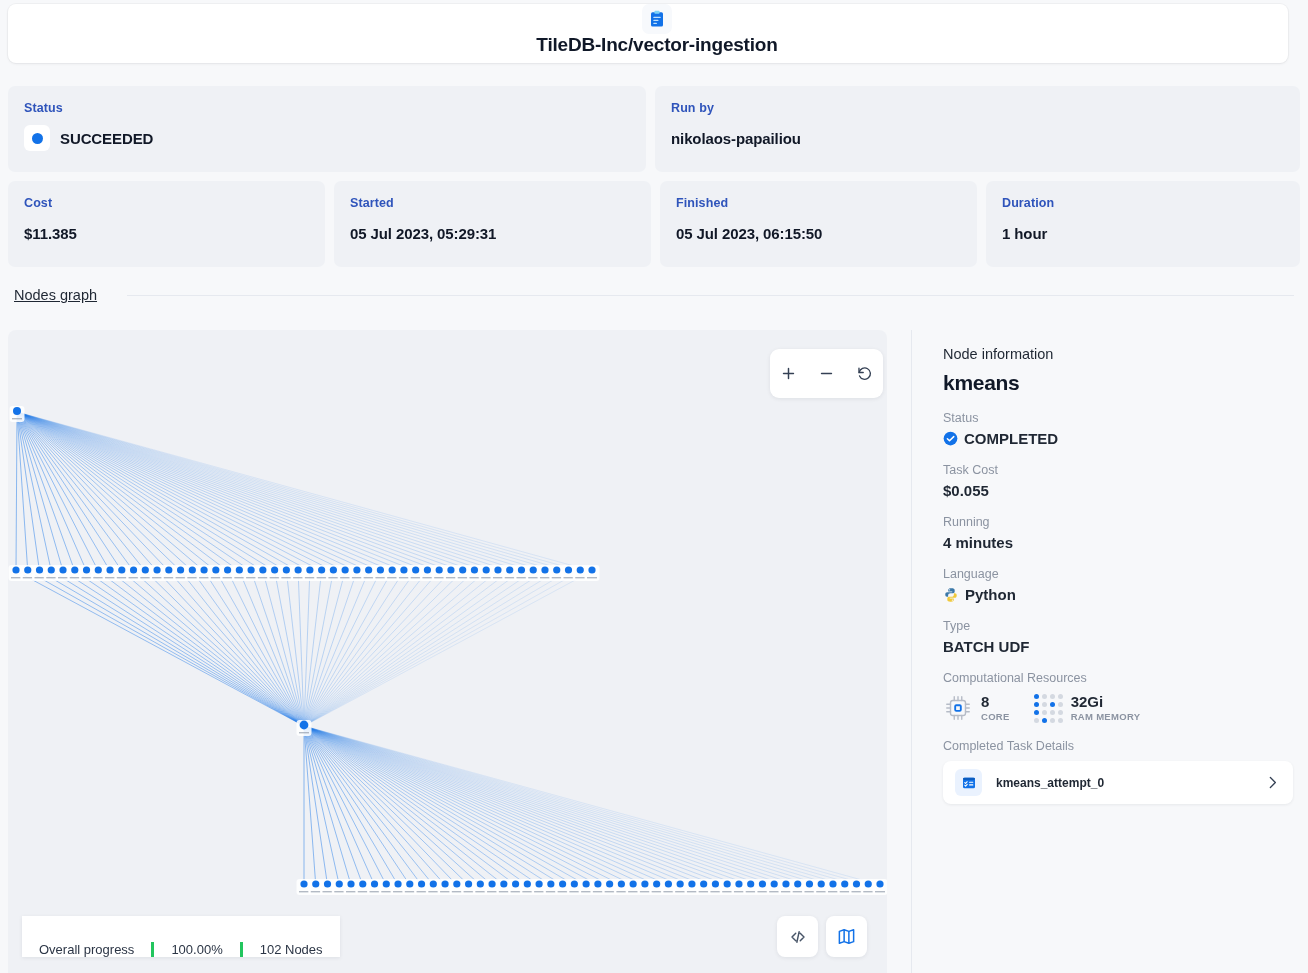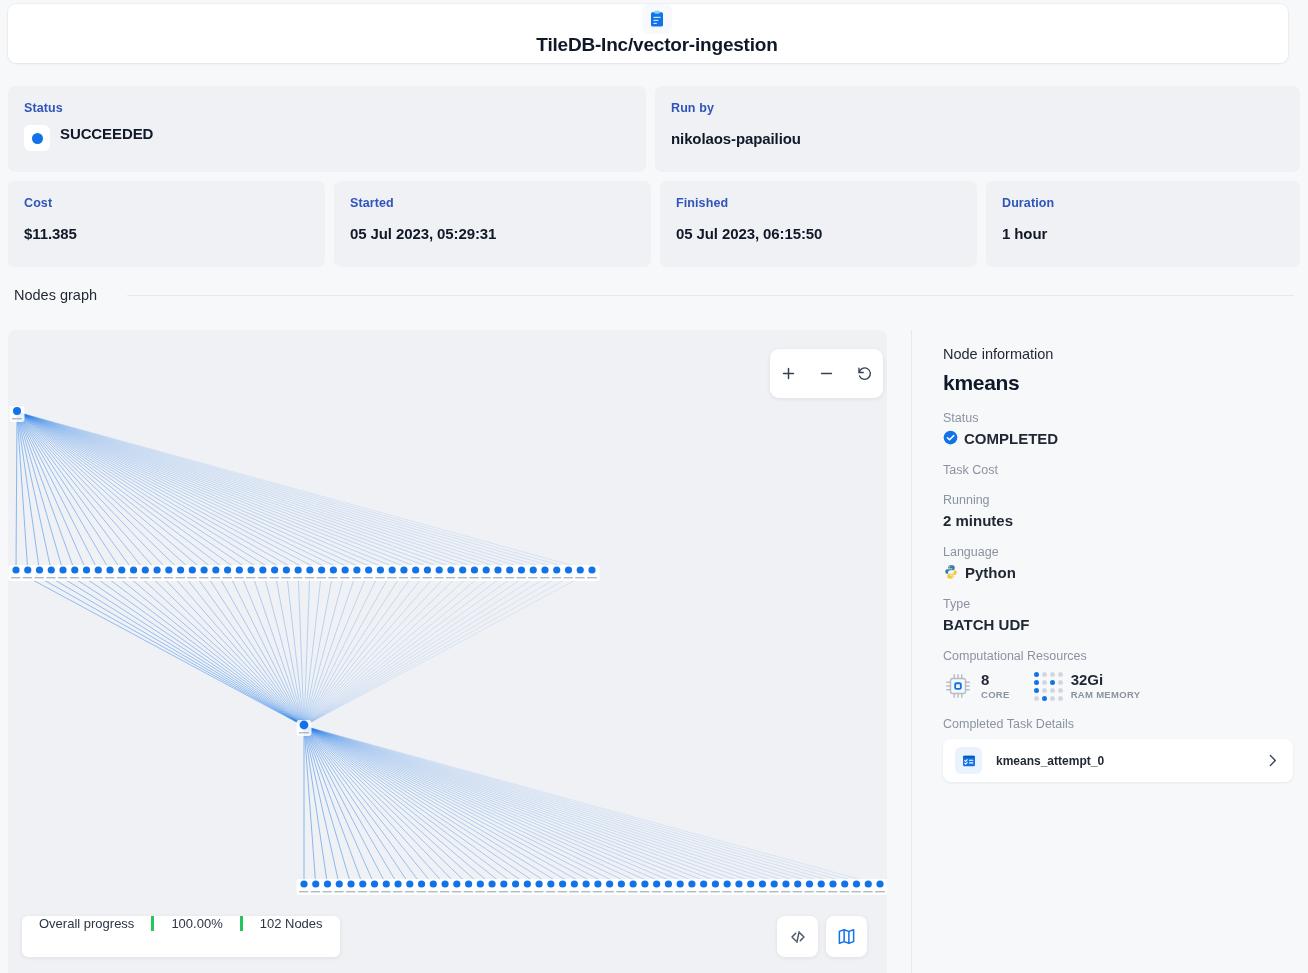--- a/index.html
+++ b/index.html
@@ -26,37 +26,37 @@
 
   
   .cards { position: absolute; left: 8px; top: 86px; width: 1292px; }
   .card-row { display: flex; gap: 9px; margin-bottom: 9px; }
   .card {
     background: #eff1f5; border-radius: 7px; height: 86px;
     padding: 15px 0 0 16px; position: relative;
   }
   .card-label { font-size: 12.5px; font-weight: bold; color: #2f54bb; letter-spacing: .1px; }
   .card-value { font-size: 15px; font-weight: bold; color: #111827; margin-top: 15px; letter-spacing: -.1px; }
-  .card-value.with-dot { display: flex; gap: 10px; margin-top: 10px; }
+  .card-value.with-dot { display: flex; align-items: center; gap: 10px; margin-top: 10px; }
   .dot-chip {
     width: 26px; height: 26px; border-radius: 6px; background: #fff;
     display: flex; align-items: center; justify-content: center; flex: none;
   }
   .dot { width: 11px; height: 11px; border-radius: 50%; background: #1272e8; }
   .c-status { width: 638px; }
   .c-runby  { flex: 1; }
   .c-cost   { width: 317px; }
   .c-started{ width: 317px; }
   .c-finished{ width: 317px; }
   .c-duration{ flex: 1; }
 
   
   .section-head {
     position: absolute; left: 14px; top: 287px; width: 1280px;
-    display: flex; align-items: center; gap: 30px;
+    display: flex; align-items: center; gap: 30px; text-decoration: underline;
   }
   .section-head .t { font-size: 14.5px; color: #1f2733; white-space: nowrap; }
   .section-head .rule { flex: 1; height: 1px; background: #e6e9ef; }
 
   
   .graph-panel {
     position: absolute; left: 8px; top: 330px; width: 879px; height: 643px;
     background: #eff1f5; border-radius: 8px 8px 0 0; overflow: hidden;
   }
   .graph-svg { position: absolute; left: 0; top: 0; }
@@ -66,21 +66,21 @@
     background: #fff; border-radius: 9px; display: flex; align-items: center;
     box-shadow: 0 1px 4px rgba(16,24,40,.08);
   }
   .zoom-btn {
     flex: 1; height: 100%; display: flex; align-items: center; justify-content: center;
     color: #344054; background: none; border: none; cursor: pointer;
   }
 
   .progress-bar {
     position: absolute; left: 14px; bottom: 16px; height: 41px;
-    background: #fff; border-radius: 6px; display: flex; align-items: flex-start;
+    background: #fff; border-radius: 0; display: flex; align-items: flex-end;
     box-shadow: 0 1px 4px rgba(16,24,40,.08); overflow: hidden;
   }
   .progress-cell {
     display: flex; align-items: center; justify-content: center;
     padding: 0 17px; font-size: 13px; color: #2b3545; white-space: nowrap;
   }
   .progress-cell + .progress-cell { border-left: 3px solid #22c55e; }
 
   .graph-actions { position: absolute; right: 20px; bottom: 16px; display: flex; gap: 8px; }
   .act-btn {
@@ -90,21 +90,21 @@
   }
 
   
   .v-divider { position: absolute; left: 911px; top: 330px; width: 1px; height: 643px; background: #e6e9ef; }
 
   .info { position: absolute; left: 943px; top: 335px; width: 350px; }
   .info-head { font-size: 14.5px; color: #1f2733; margin-top: 11px; }
   .info-name { font-size: 21px; font-weight: bold; color: #101828; margin-top: 9px; letter-spacing: -.3px; }
   .field { margin-top: 16px; }
   .field-label { font-size: 12.5px; color: #8b93a1; }
-  .field-value { font-size: 15px; font-weight: bold; color: #1f2733; margin-top: 5px; display: flex; gap: 6px; }
+  .field-value { font-size: 15px; font-weight: bold; color: #1f2733; margin-top: 5px; display: flex; align-items: center; gap: 6px; }
 
   .res-row { display: flex; align-items: center; gap: 10px; margin-top: 8px; }
   .res-item { display: flex; align-items: center; gap: 8px; }
   .res-num { font-size: 15px; font-weight: bold; color: #1f2733; line-height: 1.05; }
   .res-unit { font-size: 9.5px; font-weight: bold; color: #8b93a1; letter-spacing: .3px; margin-top: 2px; }
   .ram-grid { display: grid; grid-template-columns: repeat(4, 5px); gap: 3px; }
   .ram-grid i { width: 5px; height: 5px; border-radius: 50%; background: #d4d9e1; display: block; }
   .ram-grid i.on { background: #1272e8; }
 
   .task-row {
@@ -691,25 +691,26 @@
           <circle cx="12" cy="12" r="11" fill="#1272e8"></circle>
           <path d="M7 12.3l3.4 3.4L17.2 9" fill="none" stroke="#fff" stroke-width="2.4" stroke-linecap="round" stroke-linejoin="round"></path>
         </svg>
       </span>
       <span>COMPLETED</span>
     </div>
   </div>
 
   <div class="field">
     <div class="field-label">Task Cost</div>
+    <div class="field-value">$0.055</div>
   </div>
 
   <div class="field">
     <div class="field-label">Running</div>
-    <div class="field-value">2 minutes</div>
+    <div class="field-value">4 minutes</div>
   </div>
 
   <div class="field">
     <div class="field-label">Language</div>
     <div class="field-value">
       <span style="display:flex">
         <svg width="16" height="16" viewBox="0 0 24 24">
           <path d="M11.9 2c-2.4 0-4 .9-4 2.6v2.2h6v1H6.3C4.6 7.8 3.4 9 3.4 11.3c0 2.1 1 3.4 2.7 3.4h1.6v-2.3c0-1.8 1.5-3.1 3.4-3.1h3.8c1.5 0 2.6-1.1 2.6-2.5V4.6C17.5 2.9 15.6 2 13.2 2zm-2 1.4c.5 0 .9.4.9.9s-.4.9-.9.9-.9-.4-.9-.9.4-.9.9-.9z" fill="#3b78a8"></path>
           <path d="M12.1 22c2.4 0 4-.9 4-2.6v-2.2h-6v-1h7.6c1.7 0 2.9-1.2 2.9-3.5 0-2.1-1-3.4-2.7-3.4h-1.6v2.3c0 1.8-1.5 3.1-3.4 3.1H9.1c-1.5 0-2.6 1.1-2.6 2.5v2.2c0 1.7 1.9 2.6 4.3 2.6zm2-1.4c-.5 0-.9-.4-.9-.9s.4-.9.9-.9.9.4.9.9-.4.9-.9.9z" fill="#f0c93c"></path>
         </svg>

